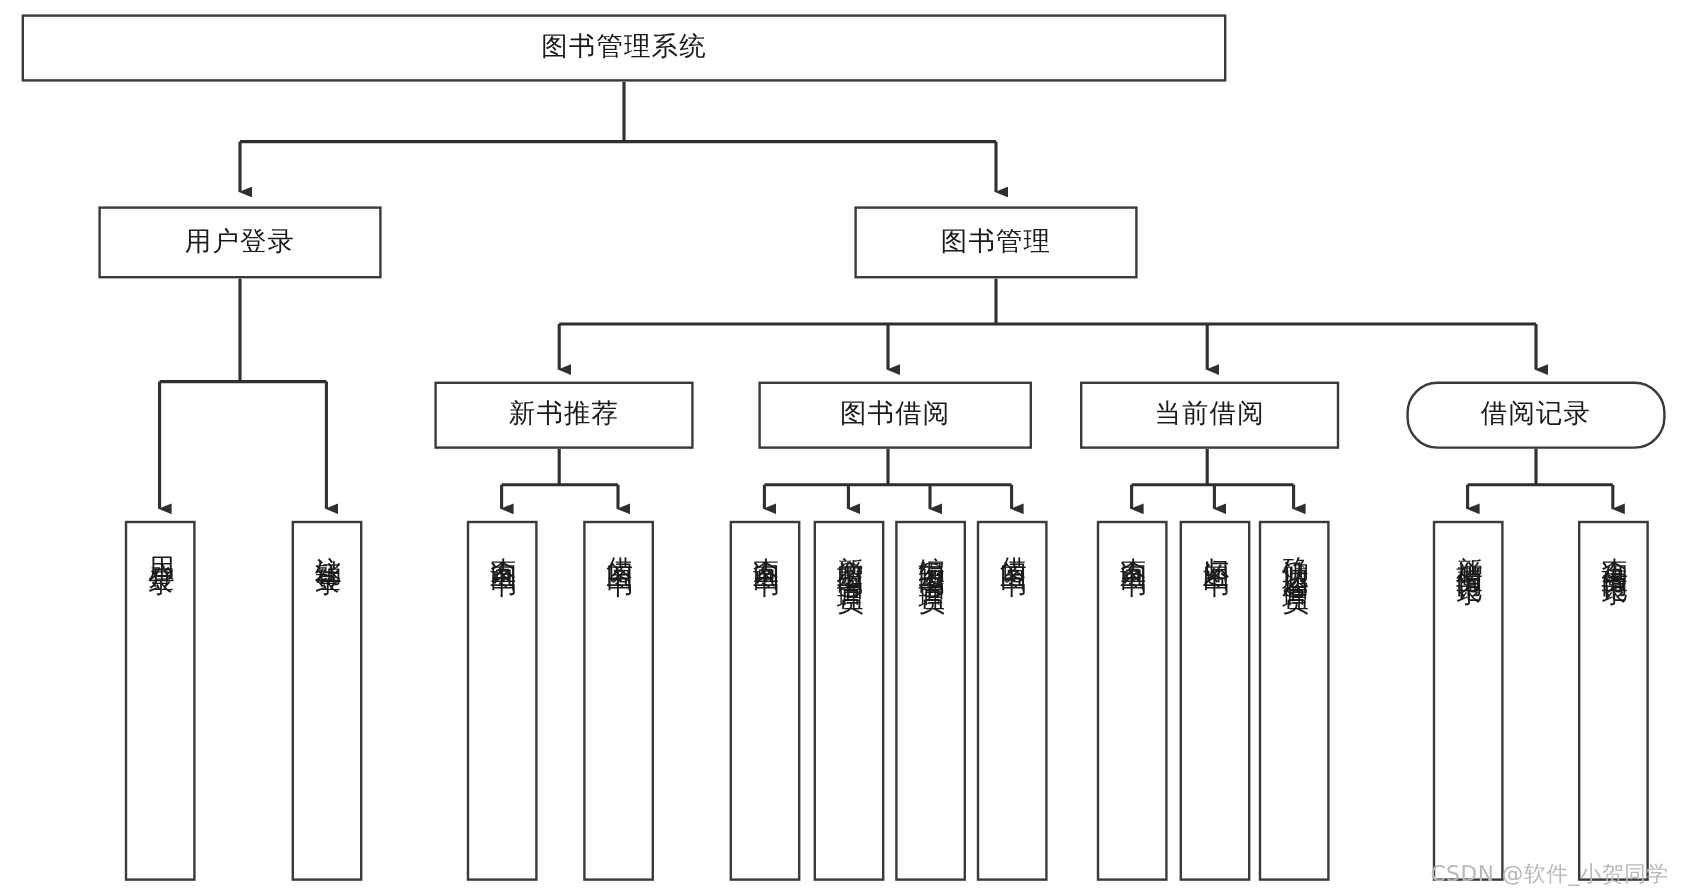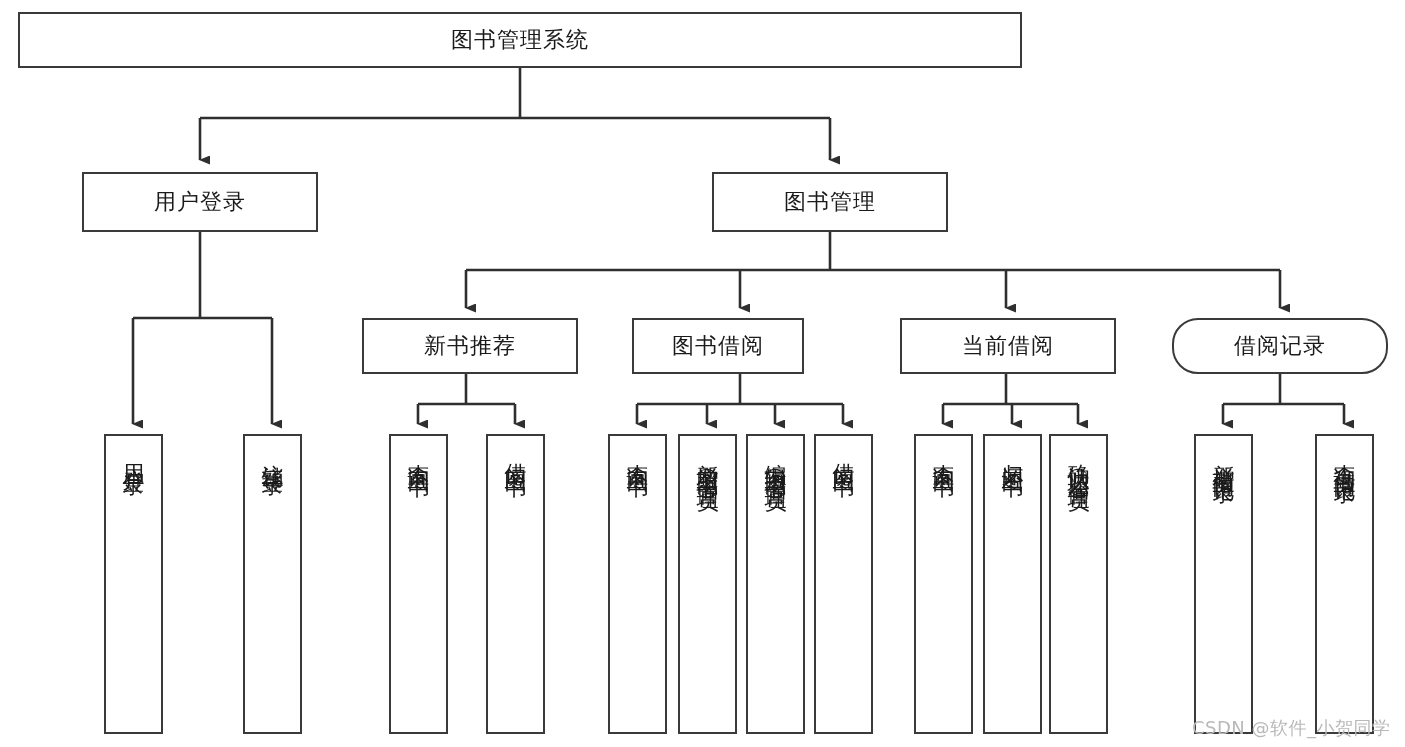--- a/index.html
+++ b/index.html
@@ -133,21 +133,21 @@
   <div class="node h" style="left:82px; top:172px; width:236px; height:60px;">
     <span class="node-label">用户登录</span>
   </div>
   <div class="node h" style="left:712px; top:172px; width:236px; height:60px;">
     <span class="node-label">图书管理</span>
   </div>
 
   <div class="node h" style="left:362px; top:318px; width:216px; height:56px;">
     <span class="node-label">新书推荐</span>
   </div>
-  <div class="node h" style="left:632px; top:318px; width:172px; height:56px;">
+  <div class="node h" style="left:632px; top:318px; width:228px; height:56px;">
     <span class="node-label">图书借阅</span>
   </div>
   <div class="node h" style="left:900px; top:318px; width:216px; height:56px;">
     <span class="node-label">当前借阅</span>
   </div>
   <div class="node h" style="left:1172px; top:318px; width:216px; height:56px;border-radius:26px;">
     <span class="node-label">借阅记录</span>
   </div>
 
   <div class="node v" style="left:104px; top:434px; width:59px; height:300px;">

